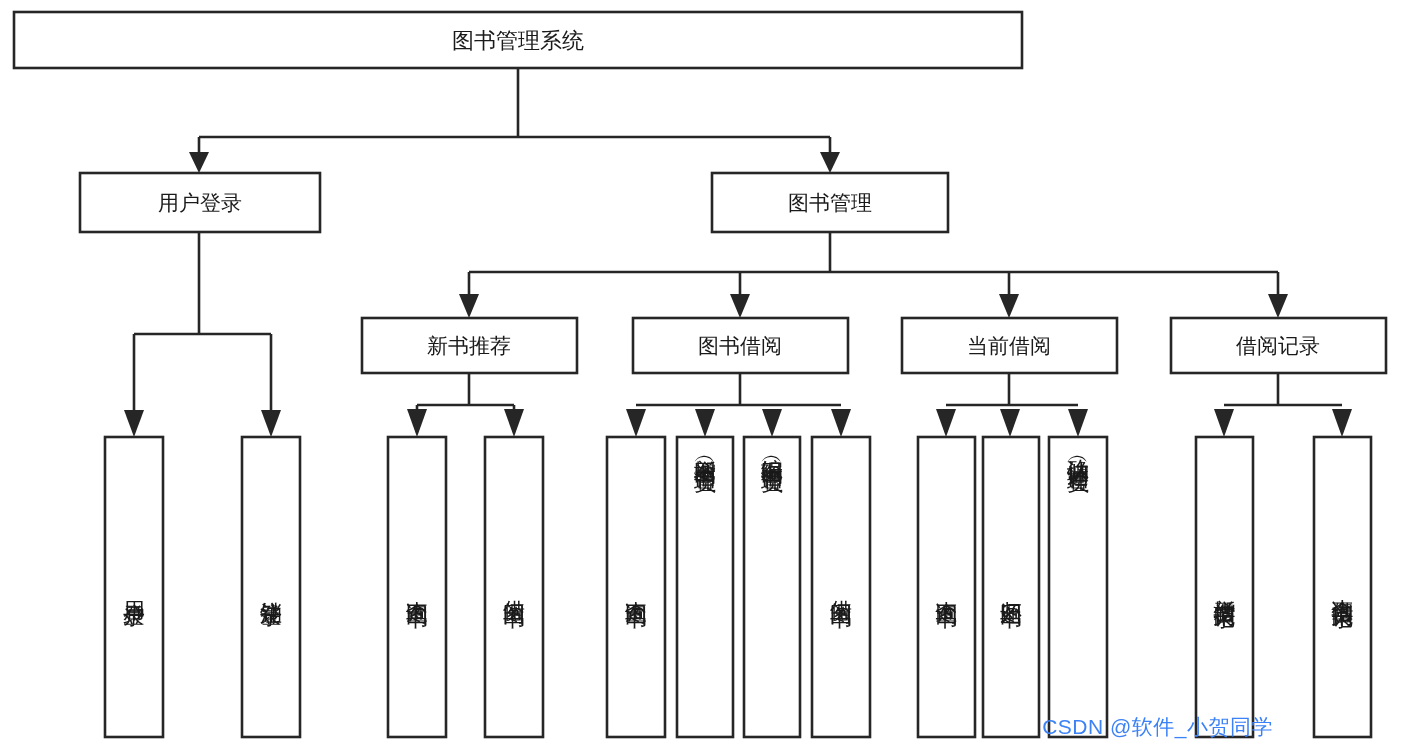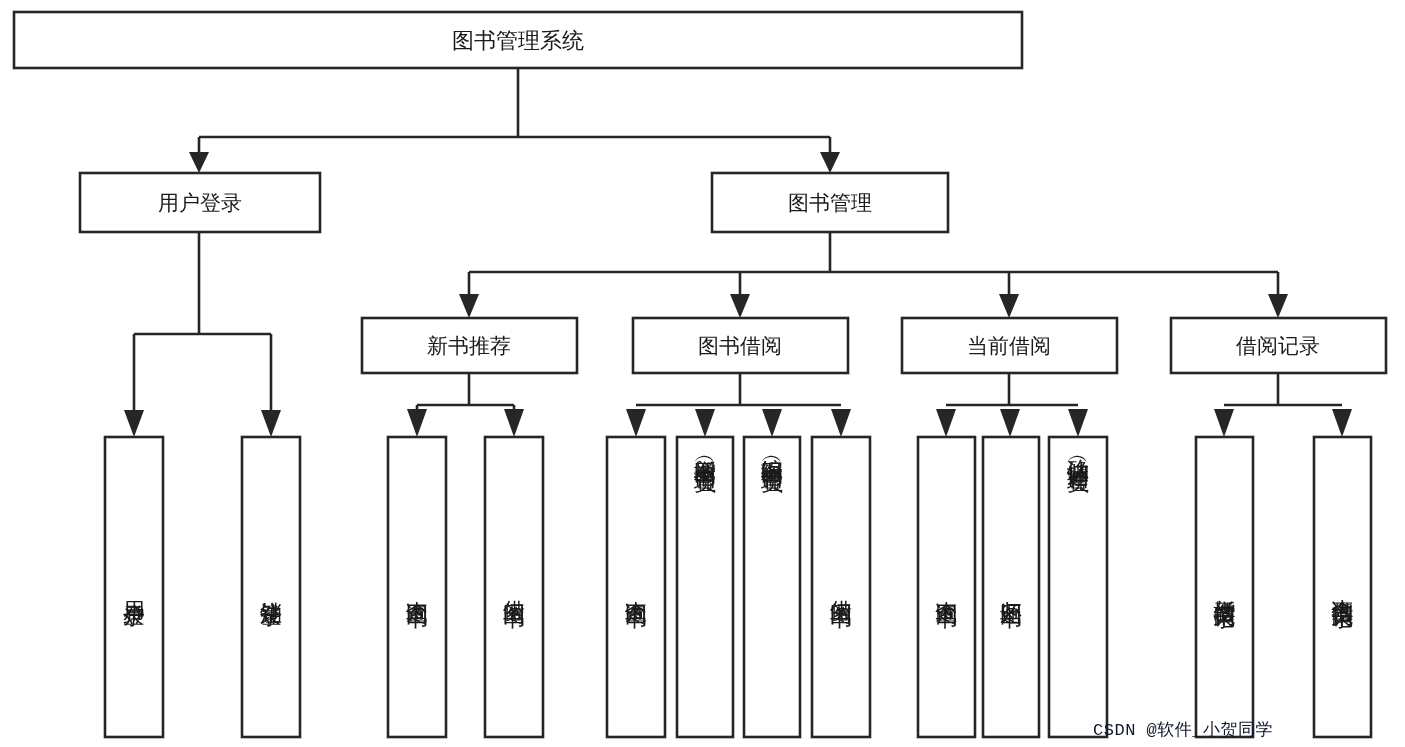--- a/index.html
+++ b/index.html
@@ -67,23 +67,23 @@
     stroke-linecap: butt;
   }
   .arrow-head {
     fill: #262626;
     stroke: none;
   }
   .watermark {
     position: absolute;
     right: 8px;
     bottom: 6px;
-    font-family: Liberation Mono, monospace;
-    font-size: 17px;
-    color: #0f172a;
+    font-family: Liberation Sans, sans-serif;
+    font-size: 21px;
+    color: #3b82f6;
     white-space: nowrap;
     letter-spacing: 0.5px;
   }
 </style>
 </head>
 <body>
 
 <div id="diagram-root">
 
   <svg id="flow" viewBox="0 0 1405 747">

